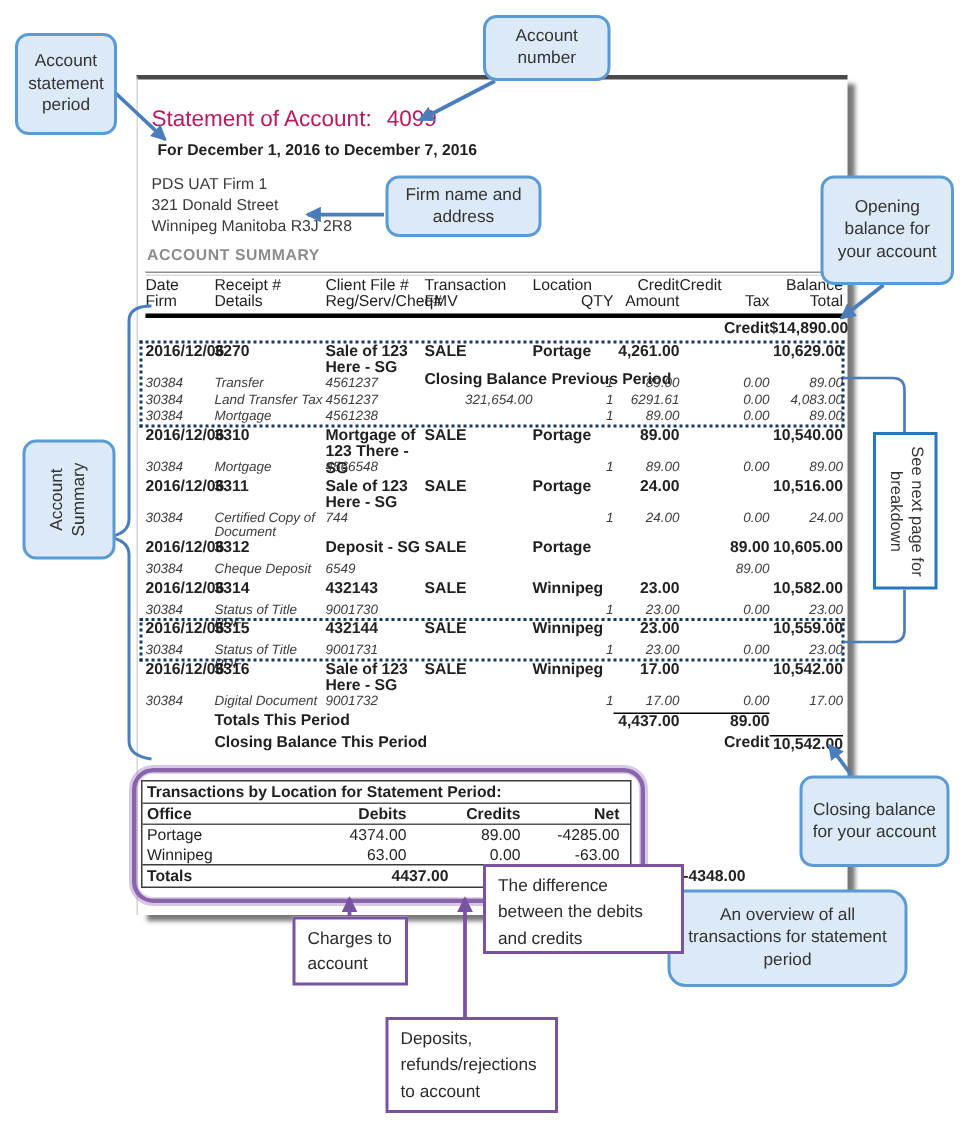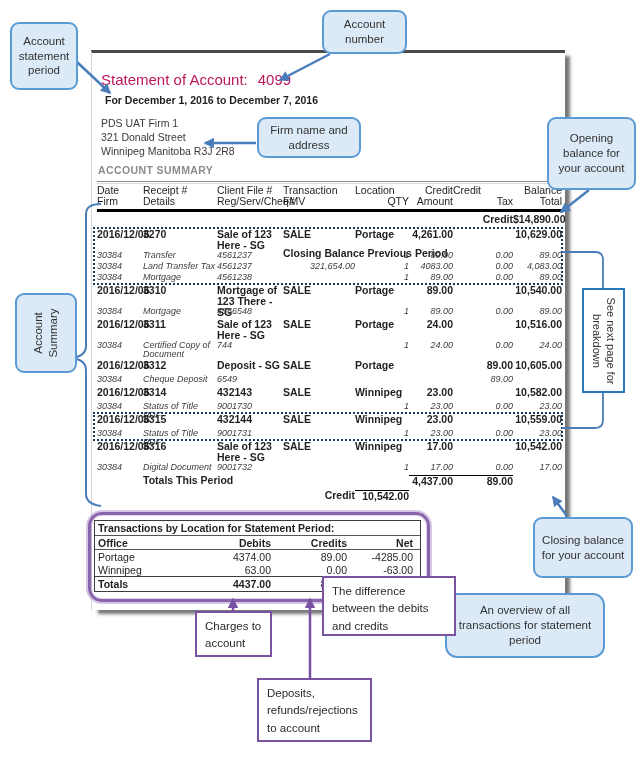--- a/index.html
+++ b/index.html
@@ -49,21 +49,21 @@
   .dotted1{top:174px;height:58px;}
   .dotted2{top:359px;height:29px;}
 
   
   .loctab{position:absolute;left:2px;top:467px;width:327px;border:1.5px solid #3c3c3c;
           font-size:10.5px;background:#fff;}
   .loc-title{height:15px;font-weight:700;padding:1px 3px 0 3px;border-bottom:1px solid #555;}
   .lgrid{display:grid;grid-template-columns:92px 88px 76px 66px;}
   .lhead{height:14px;font-weight:700;border-bottom:1px solid #555;padding-top:1px;}
   .lrow{height:13px;padding-top:1px;}
-  .ltot{height:15px;font-weight:700;border-top:1.5px solid #3c3c3c;padding-top:1px;}
+  .ltot{height:15px;font-weight:700;border-top:1.5px solid #3c3c3c;padding-top:1px;gap:28px;}
   .lc1{padding-left:3px;} .lc2,.lc3,.lc4{text-align:right;padding-right:4px;}
 
   
   .purple-glow{position:absolute;left:88px;top:512px;width:342px;height:90px;
                border:3px solid #8a63ad;border-radius:14px;
                box-shadow:0 0 0 2px rgba(165,130,195,.45), inset 0 0 0 1px rgba(165,130,195,.35);}
 
   
   .callout{position:absolute;background:#dce9f7;border:2px solid #5b9bd5;border-radius:9px;
            color:#333;font-size:11.5px;line-height:1.3;display:flex;align-items:center;
@@ -170,21 +170,21 @@
             <div class="cell c7">0.00</div>
             <div class="cell c8">89.00</div>
           </div>
 
           <div class="grid8 srow sub">
             <div class="cell c1">30384</div>
             <div class="cell c2">Land Transfer Tax</div>
             <div class="cell c3">4561237</div>
             <div class="cell c4">321,654.00</div>
             <div class="cell c5x">1</div>
-            <div class="cell c6">4083.00</div>
+            <div class="cell c6">6291.61</div>
             <div class="cell c7">0.00</div>
             <div class="cell c8">4,083.00</div>
           </div>
 
           <div class="grid8 srow sub">
             <div class="cell c1">30384</div>
             <div class="cell c2">Mortgage</div>
             <div class="cell c3">4561238</div>
             <div class="cell c4"></div>
             <div class="cell c5x">1</div>
@@ -329,20 +329,21 @@
       <div class="grid8 trow">
         <div class="cell"></div>
         <div class="cell tlabel">Totals This Period</div>
         <div class="cell"></div>
         <div class="cell c6 overline">4,437.00</div>
         <div class="cell c7 overline">89.00</div>
         <div class="cell"></div>
       </div>
       <div class="grid8 crow">
         <div class="cell"></div>
+        <div class="cell tlabel">Closing Balance This Period</div>
         <div class="cell"></div>
           <div class="cell"></div>
         <div class="cell c7">Credit</div>
         <div class="cell c8 overline">10,542.00</div>
       </div>
     </div>
 
     <div class="dotted dotted1"></div>
     <div class="dotted dotted2"></div>
 

